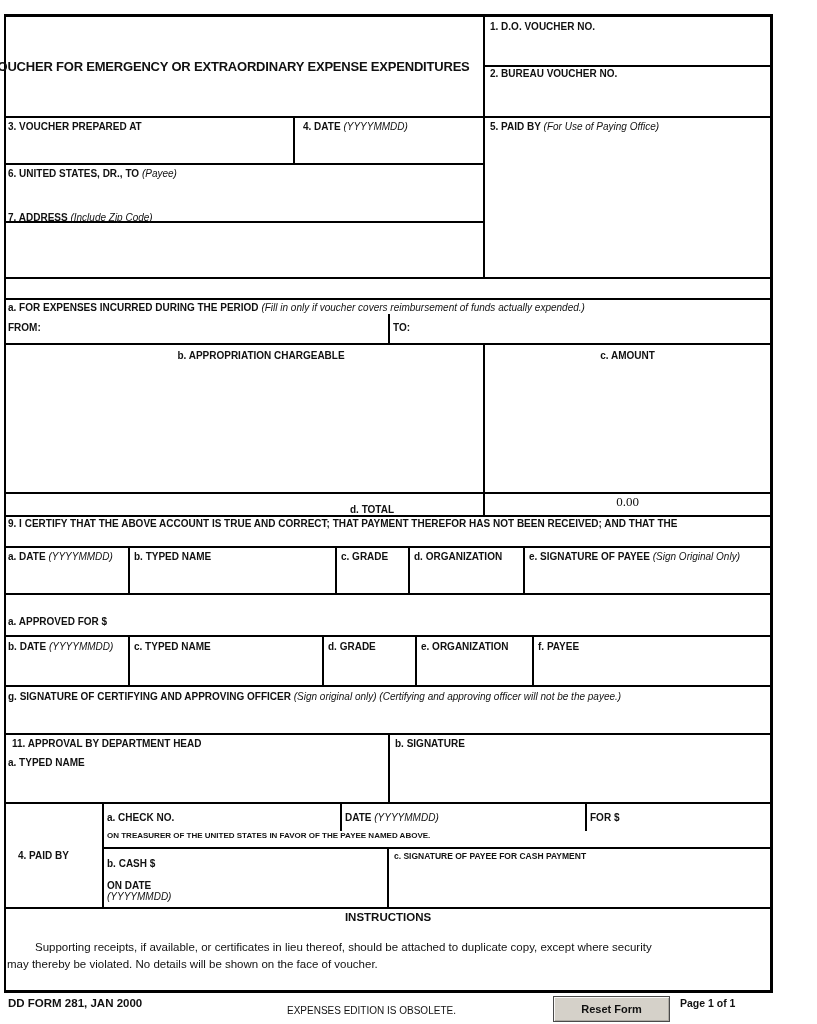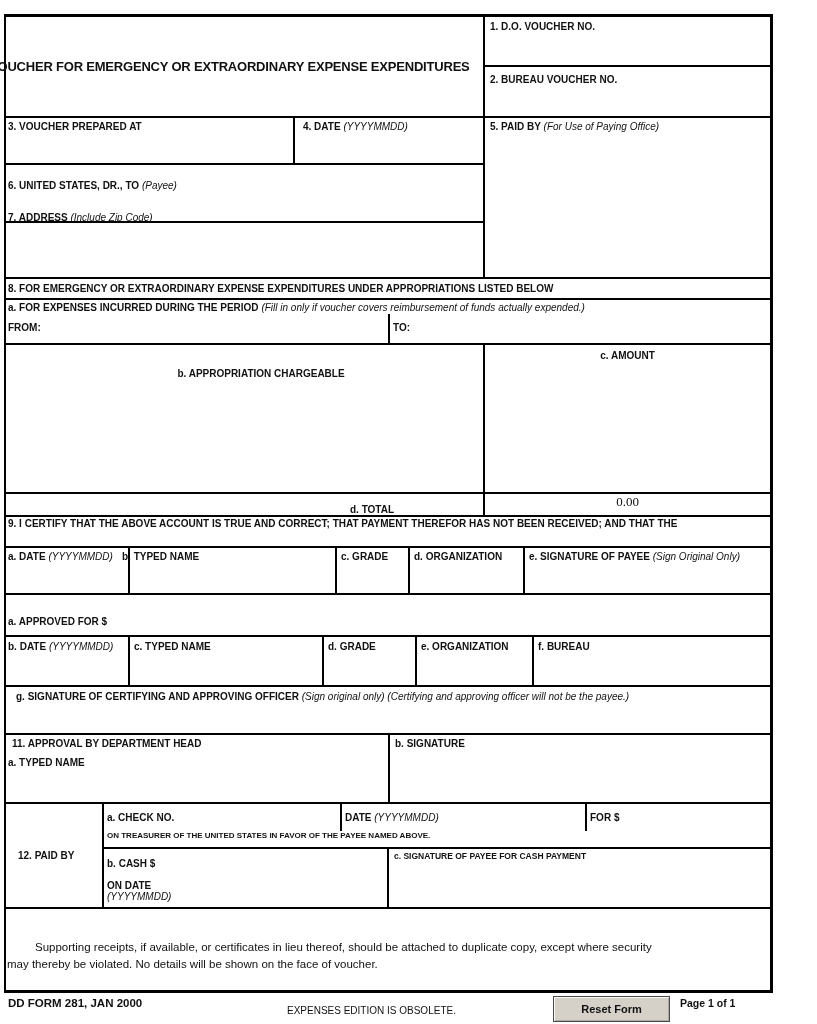--- a/index.html
+++ b/index.html
@@ -104,71 +104,71 @@
       <div class="field" style="left: 420px; top: 806px; width: 163px; height: 22px;"></div>
       <div class="field" style="left: 625px; top: 806px; width: 143px; height: 22px;"></div>
       <div class="field" style="left: 165px; top: 852px; width: 220px; height: 20px;"></div>
       <div class="field" style="left: 165px; top: 878px; width: 220px; height: 20px;"></div>
       <div class="field" style="left: 390px; top: 864px; width: 378px; height: 41px;"></div>
     </div>
 
   <div class="title" style="left:-11px;top:59px">VOUCHER FOR EMERGENCY OR EXTRAORDINARY EXPENSE EXPENDITURES</div>
 
   <div class="lbl" style="left:490px;top:21px">1. D.O. VOUCHER NO.</div>
-  <div class="lbl" style="left:490px;top:74px">2. BUREAU VOUCHER NO.</div>
+  <div class="lbl" style="left:490px;top:68px">2. BUREAU VOUCHER NO.</div>
 
   <div class="lbl" style="left:8px;top:121px">3. VOUCHER PREPARED AT</div>
   <div class="lbl" style="left:303px;top:121px"><span>4. DATE</span> <span class="hint">(YYYYMMDD)</span></div>
   <div class="lbl" style="left:490px;top:121px"><span>5. PAID BY</span> <span class="hint">(For Use of Paying Office)</span></div>
-  <div class="lbl" style="left:8px;top:180px"><span>6. UNITED STATES, DR., TO</span> <span class="hint">(Payee)</span></div>
+  <div class="lbl" style="left:8px;top:168px"><span>6. UNITED STATES, DR., TO</span> <span class="hint">(Payee)</span></div>
   <div class="lbl" style="left:8px;top:212px"><span>7. ADDRESS</span> <span class="hint">(Include Zip Code)</span></div>
 
-  <div class="lbl" style="left:8px;top:283px">8. FOR EMERGENCY OR EXTRAORDINARY EXPENSE EXPENDITURES UNDER APPROPRIATIONS LISTED BELOW</div>
   <div class="lbl" style="left:8px;top:302px"><span>a. FOR EXPENSES INCURRED DURING THE PERIOD</span> <span class="hint">(Fill in only if voucher covers reimbursement of funds actually expended.)</span></div>
   <div class="lbl" style="left:8px;top:322px">FROM:</div>
   <div class="lbl" style="left:393px;top:322px">TO:</div>
 
-  <div class="lbl ctr" style="left:4px;top:368px;width:514px">b. APPROPRIATION CHARGEABLE</div>
+  <div class="lbl ctr" style="left:4px;top:350px;width:514px">b. APPROPRIATION CHARGEABLE</div>
   <div class="lbl ctr" style="left:483px;top:350px;width:289px">c. AMOUNT</div>
 
   <div class="lbl" style="left:350px;top:504px;width:128px;text-align:left">d. TOTAL</div>
   <div class="lbl ctr serif" style="left:483px;top:495px;width:289px">0.00</div>
 
   <div class="lbl" style="left:8px;top:518px">9. I CERTIFY THAT THE ABOVE ACCOUNT IS TRUE AND CORRECT; THAT PAYMENT THEREFOR HAS NOT BEEN RECEIVED; AND THAT THE</div>
 
   <div class="lbl" style="left:8px;top:551px"><span>a. DATE</span> <span class="hint">(YYYYMMDD)</span></div>
-  <div class="lbl" style="left:122px;top:551px">b. TYPED NAME</div>
+  <div class="lbl" style="left:134px;top:551px">b. TYPED NAME</div>
   <div class="lbl" style="left:341px;top:551px">c. GRADE</div>
   <div class="lbl" style="left:414px;top:551px">d. ORGANIZATION</div>
   <div class="lbl" style="left:529px;top:551px"><span>e. SIGNATURE OF PAYEE</span> <span class="hint">(Sign Original Only)</span></div>
 
   <div class="lbl" style="left:8px;top:616px">a. APPROVED FOR $</div>
 
   <div class="lbl" style="left:8px;top:641px"><span>b. DATE</span> <span class="hint">(YYYYMMDD)</span></div>
   <div class="lbl" style="left:134px;top:641px">c. TYPED NAME</div>
   <div class="lbl" style="left:328px;top:641px">d. GRADE</div>
   <div class="lbl" style="left:421px;top:641px">e. ORGANIZATION</div>
-  <div class="lbl" style="left:538px;top:641px">f. BUREAU</div>
+  <div class="lbl" style="left:538px;top:641px">f. PAYEE</div>
 
-  <div class="lbl" style="left:16px;top:691px"><span>g. SIGNATURE OF CERTIFYING AND APPROVING OFFICER</span> <span class="hint">(Sign original only) (Certifying and approving officer will not be the payee.)</span></div>
+  <div class="lbl" style="left:8px;top:691px"><span>g. SIGNATURE OF CERTIFYING AND APPROVING OFFICER</span> <span class="hint">(Sign original only) (Certifying and approving officer will not be the payee.)</span></div>
 
   <div class="lbl" style="left:12px;top:738px">11. APPROVAL BY DEPARTMENT HEAD</div>
   <div class="lbl" style="left:8px;top:757px">a. TYPED NAME</div>
   <div class="lbl" style="left:395px;top:738px">b. SIGNATURE</div>
 
-  <div class="lbl" style="left:18px;top:850px">12. PAID BY</div>
+  <div class="lbl" style="left:18px;top:850px">4. PAID BY</div>
   <div class="lbl" style="left:107px;top:812px">a. CHECK NO.</div>
   <div class="lbl" style="left:345px;top:812px"><span>DATE</span> <span class="hint">(YYYYMMDD)</span></div>
   <div class="lbl" style="left:590px;top:812px">FOR $</div>
   <div class="lbl small" style="left:107px;top:831px">ON TREASURER OF THE UNITED STATES IN FAVOR OF THE PAYEE NAMED ABOVE.</div>
   <div class="lbl" style="left:107px;top:858px">b. CASH $</div>
   <div class="lbl" style="left:107px;top:880px">ON DATE</div>
   <div class="lbl hint" style="left:107px;top:891px">(YYYYMMDD)</div>
   <div class="lbl sig12" style="left:394px;top:852px">c. SIGNATURE OF PAYEE FOR CASH PAYMENT</div>
 
+  <div class="lbl ctr" style="left:4px;top:911px;width:768px;font-size:11.5px">INSTRUCTIONS</div>
   <div class="para" style="left:7px;top:958px">may thereby be violated. No details will be shown on the face of voucher.</div>
   <div class="para" style="left:35px;top:941px">Supporting receipts, if available, or certificates in lieu thereof, should be attached to duplicate copy, except where security</div>
 
   <div class="lbl" style="left:8px;top:997px;font-size:11.5px">DD FORM 281, JAN 2000</div>
   <div class="lbl" style="left:287px;top:1005px;font-weight:normal">EXPENSES EDITION IS OBSOLETE.</div>
   <button class="reset-btn">Reset Form</button>
   <div class="lbl" style="left:680px;top:997px;font-size:10.5px">Page 1 of 1</div>
 
 </div>
 

